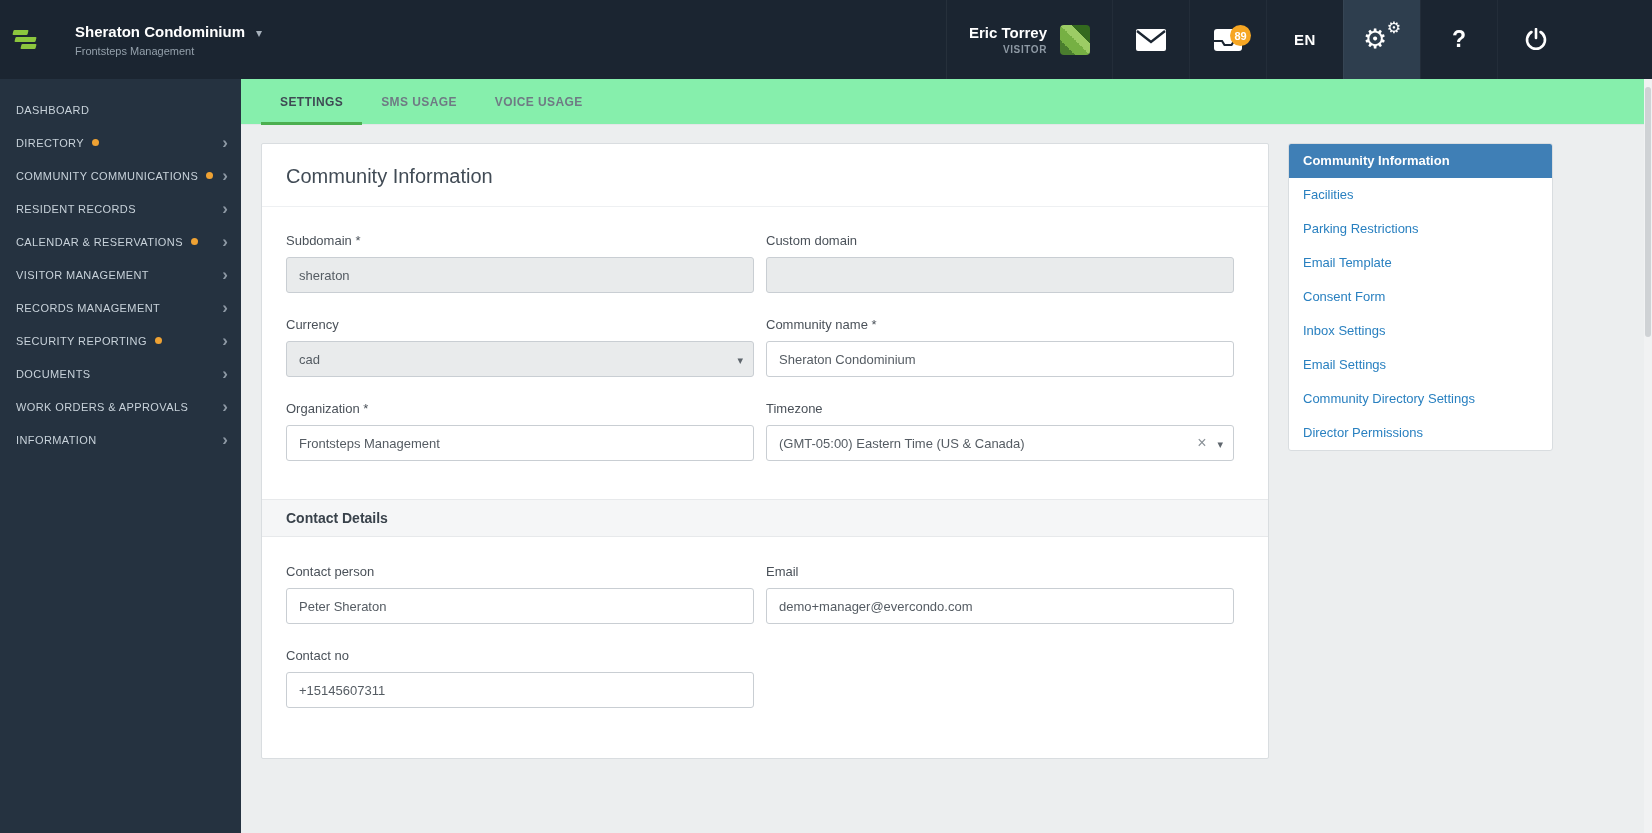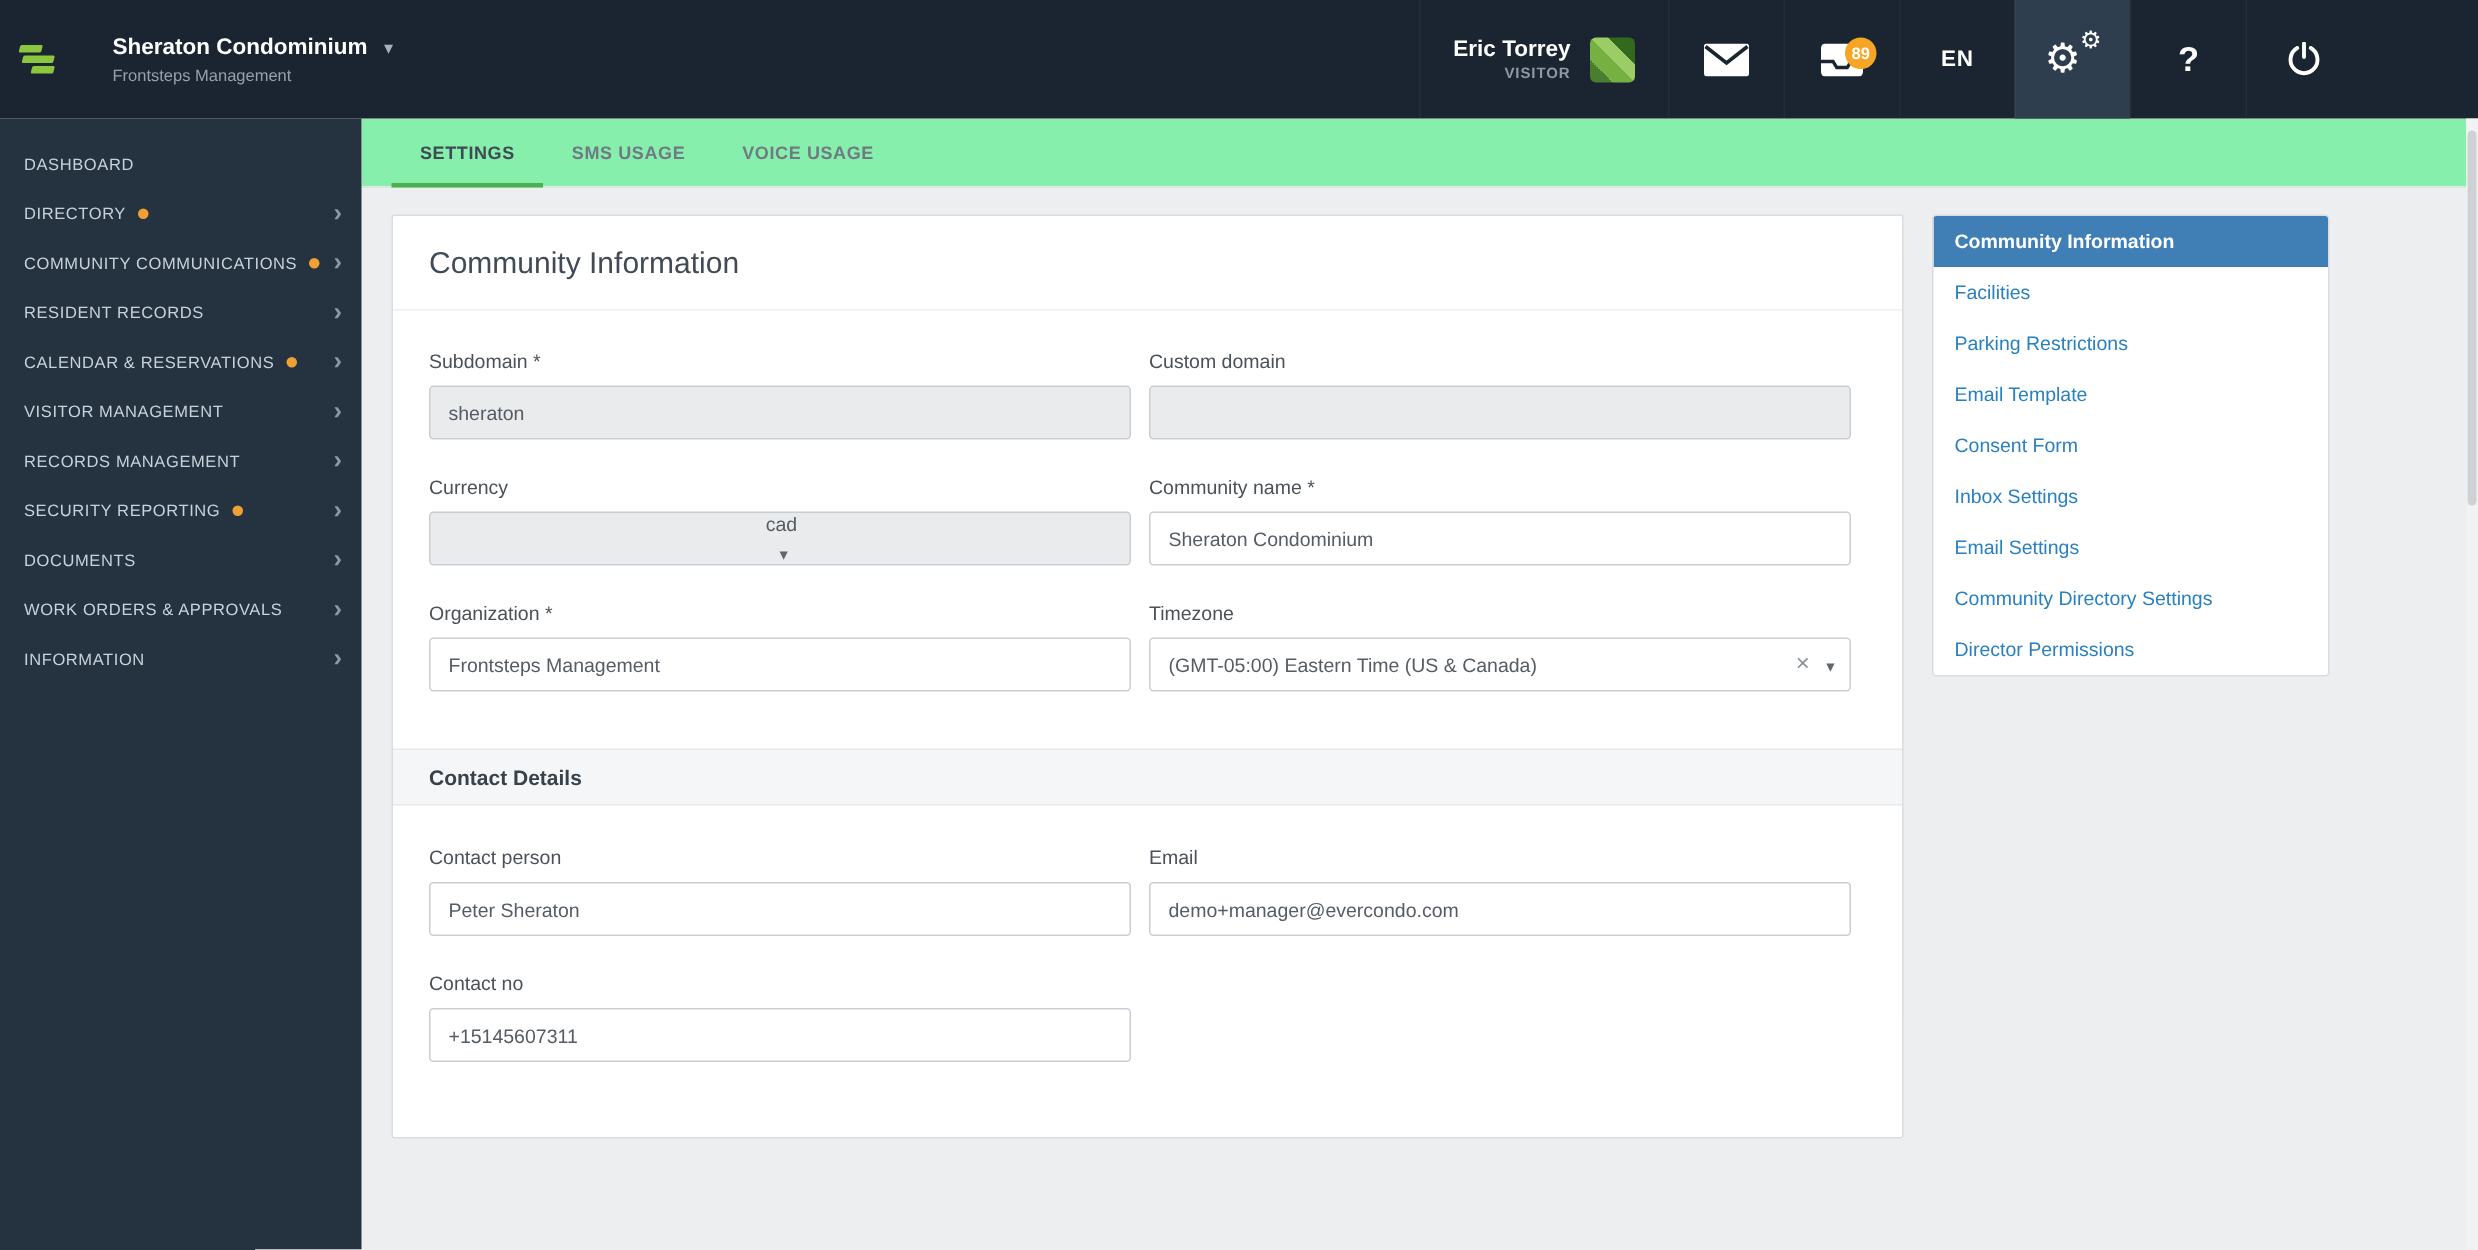--- a/index.html
+++ b/index.html
@@ -57,21 +57,21 @@
   .main-card { position:absolute; left:20px; top:64px; width:1008px; background:#fff; border:1px solid #d9dde0; border-radius:2px; }
   .card-header { padding:21px 24px 18px; border-bottom:1px solid #eef0f2; }
   .card-title { font-size:20px; color:#414b55; font-weight:400; }
   .card-body { padding:26px 24px 26px; }
   .field-grid { display:grid; grid-template-columns:468px 468px; column-gap:12px; }
   .field { margin-bottom:24px; }
   .field-label { font-size:13px; color:#4a5159; margin-bottom:9px; }
   .text-input { width:100%; height:36px; border:1px solid #c9ced3; border-radius:3px; padding:0 12px; font-size:13px; color:#555c63; background:#fff; font-family:"Liberation Sans", sans-serif; outline:none; }
   .text-input.disabled { background:#e9ebec; }
   .select { height:36px; border:1px solid #c9ced3; border-radius:3px; display:flex; align-items:center; padding:0 10px 0 12px; font-size:13px; color:#555c63; background:#fff; cursor:pointer; }
-  .select.disabled { background:#e9ebec;flex-direction:column; }
+  .select.disabled { background:#e9ebec; }
   .select .value { flex:1; }
   .icon-clear::before { content:"×"; color:#8a9197; font-size:16px; padding:0 8px 0 4px; }
   .icon-select-caret::before { content:"▾"; color:#5f666d; font-size:11px; padding-left:3px; }
 
   .section-band { background:#f5f6f7; border-top:1px solid #e7e9eb; border-bottom:1px solid #e7e9eb; margin:14px -24px 0; padding:10px 24px; font-size:14px; font-weight:bold; color:#39424b; }
   .contact-grid { margin-top:27px; }
 
   
   .settings-nav { position:absolute; left:1047px; top:64px; width:265px; background:#fff; border:1px solid #d9dde0; border-radius:3px; overflow:hidden; }
   .nav-item { padding:8px 14px; font-size:13px; color:#2980c0; cursor:pointer; line-height:18px; }

